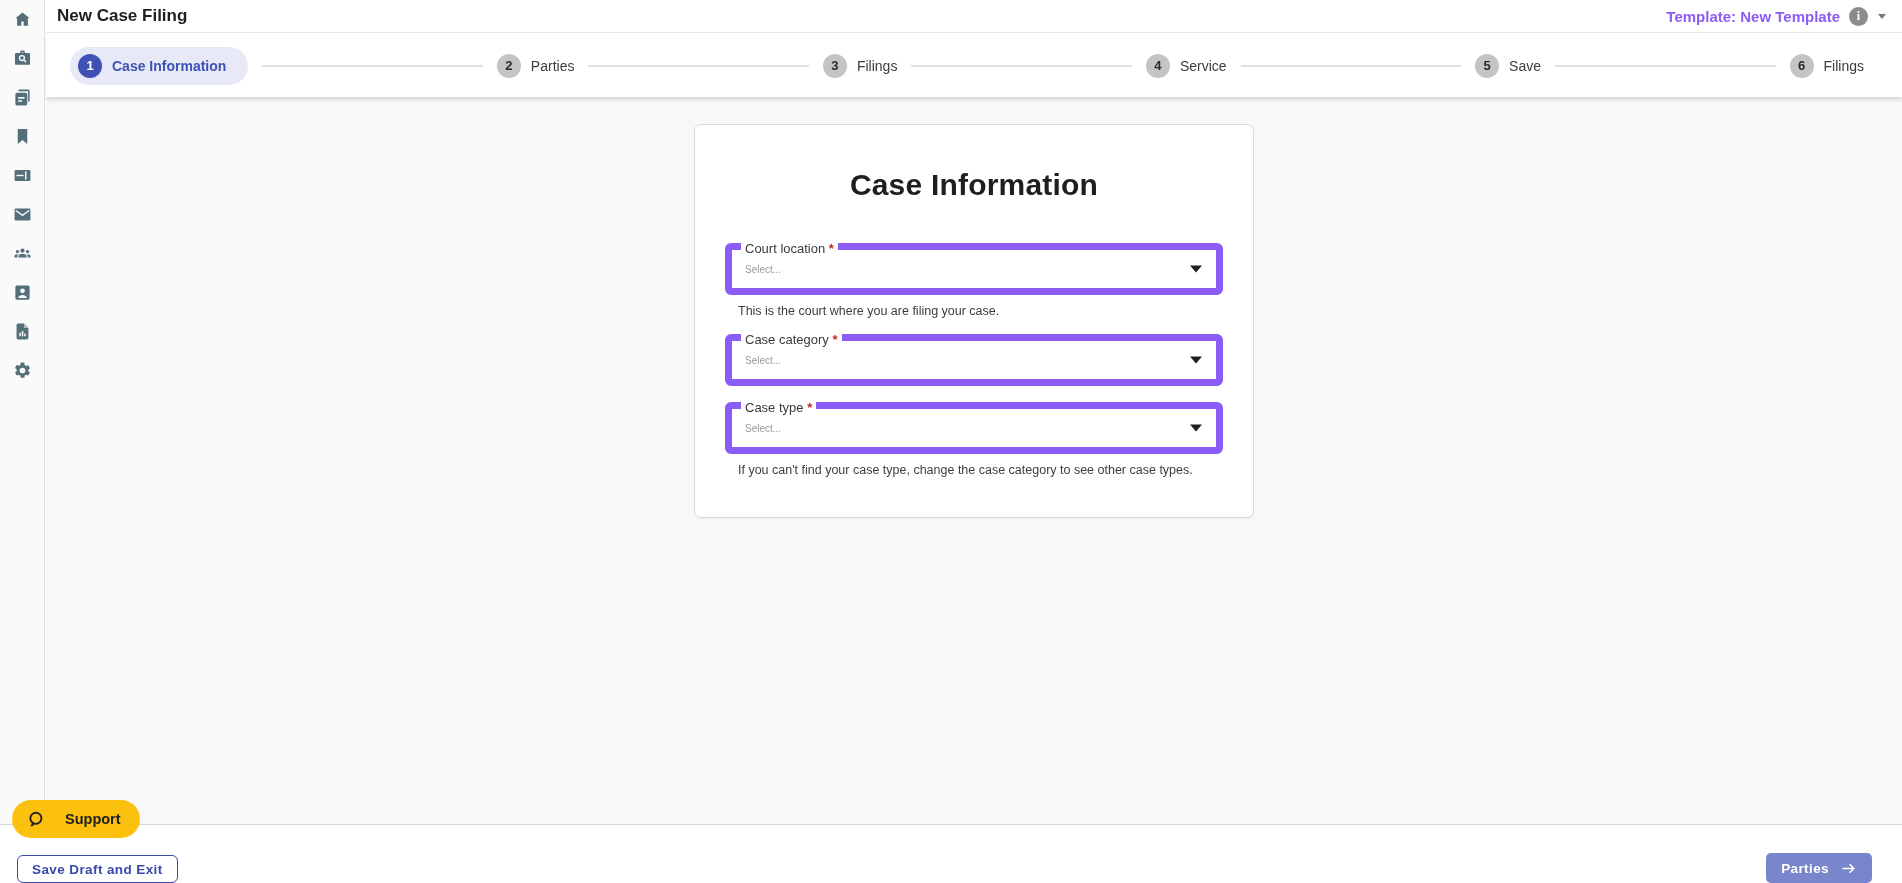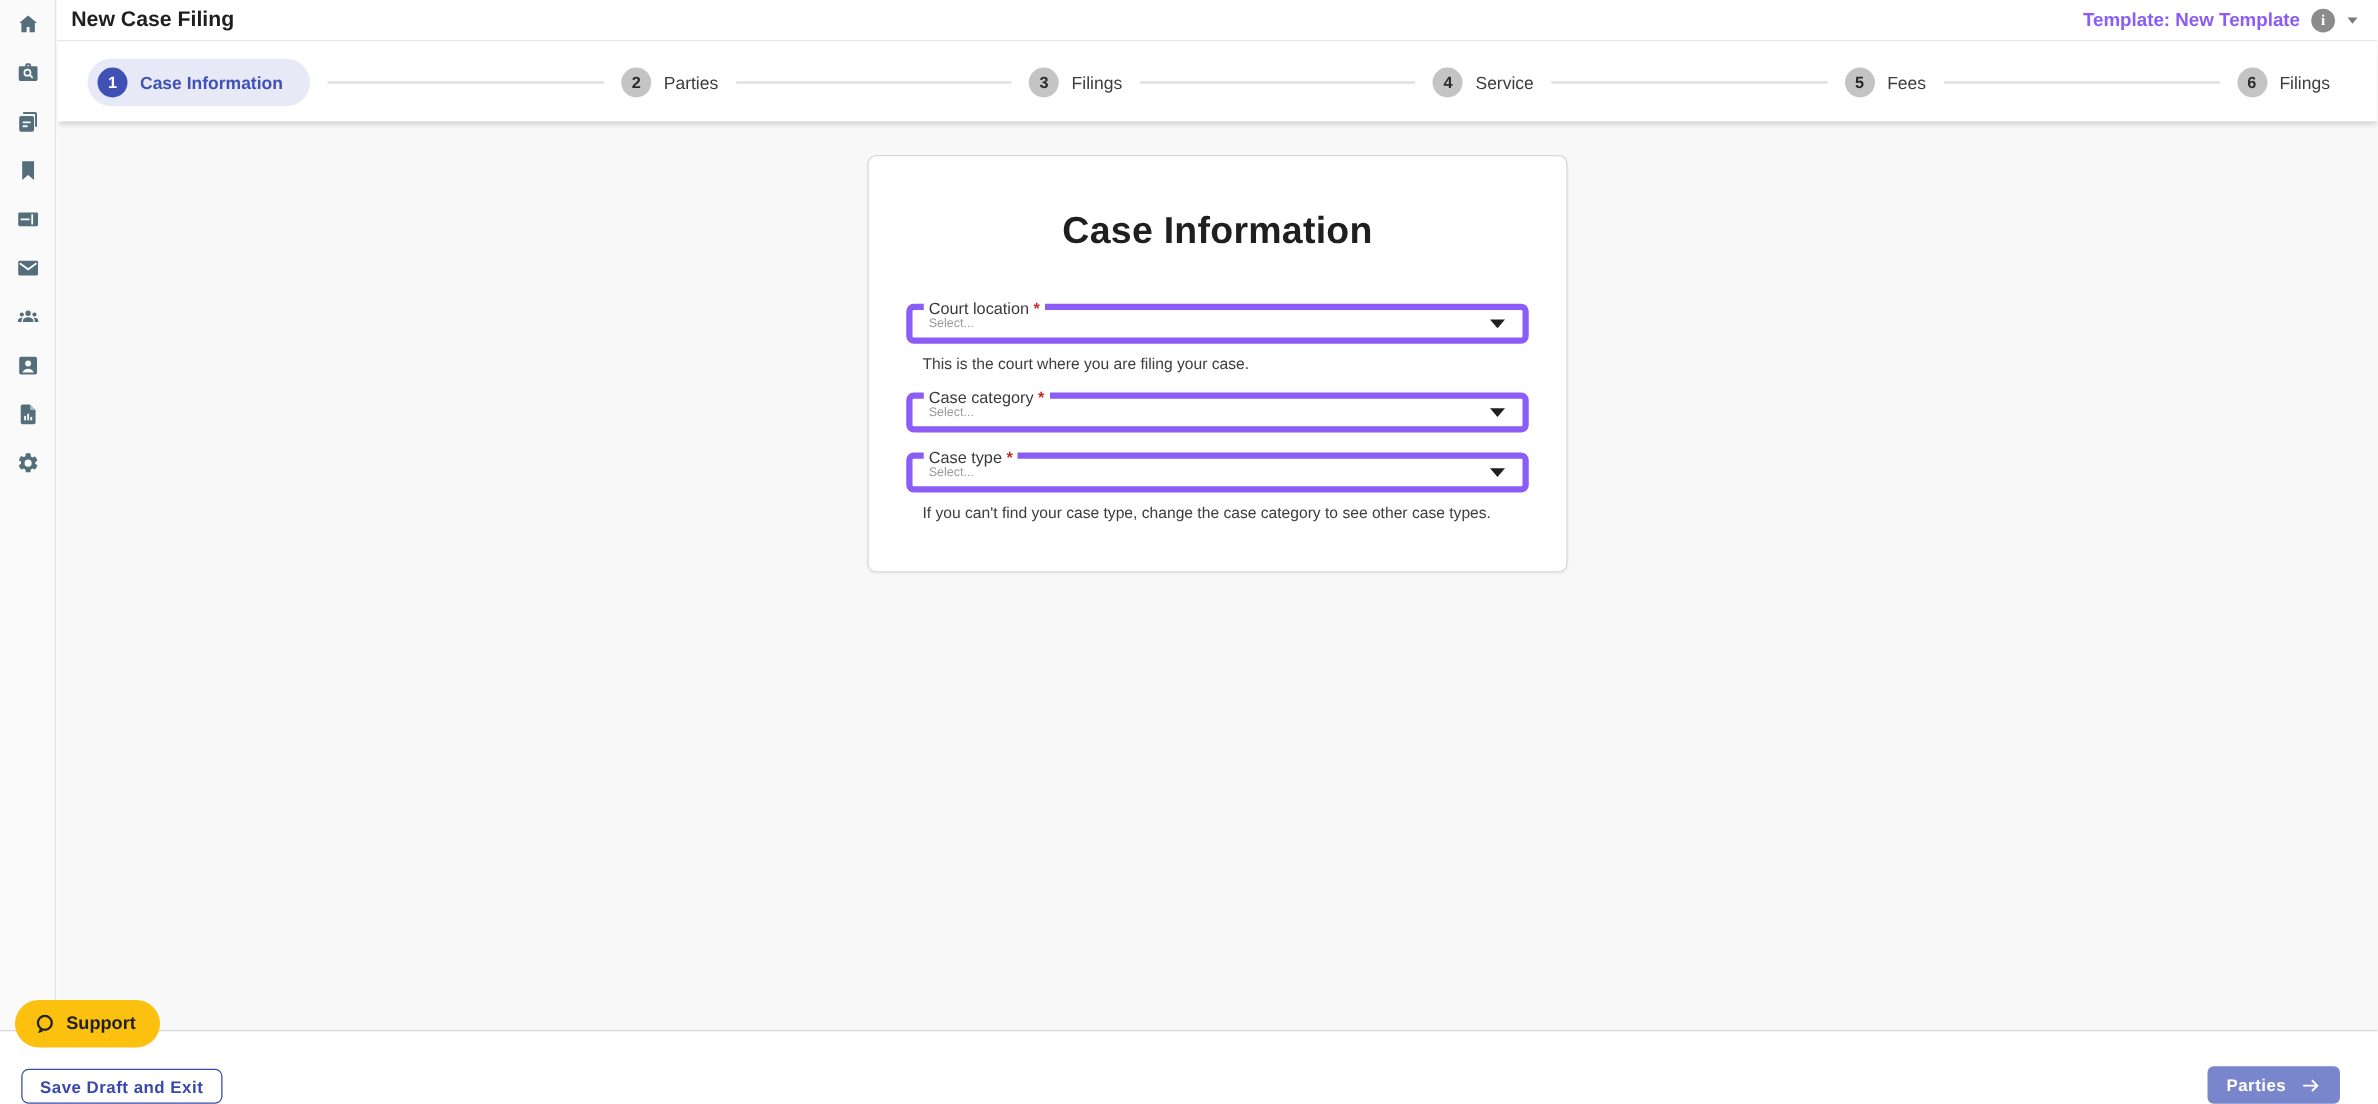--- a/index.html
+++ b/index.html
@@ -72,22 +72,22 @@
     border:1px solid #d9d9d9; border-radius:7px;
     padding:30px 30px 40px; box-shadow:0 1px 2px rgba(0,0,0,0.05);
   }
   .card-title {
     text-align:center; font-size:30px; font-weight:bold; color:#1f1f1f;
     margin:13px 0 41px; letter-spacing:0.2px;
   }
   .field-group { margin-bottom:16px; }
   .field-group:last-child { margin-bottom:0; }
   .select-box {
-    position:relative; height:32px; background:#fff;
-    border:5px solid #8b5cf6; border-radius:6px; cursor:pointer;
+    position:relative; height:52px; background:#fff;
+    border:7px solid #8b5cf6; border-radius:6px; cursor:pointer;
   }
   .floating-label {
     position:absolute; top:-9px; left:9px; background:#fff; padding:0 4px;
     font-size:13px; color:#3a3a3a; line-height:16px;
   }
   .req { color:#c62828; font-weight:bold; }
   .select-placeholder {
     position:absolute; left:13px; top:50%; transform:translateY(-50%);
     font-size:10px; color:#9a9a9a;text-align:right;
   }
@@ -114,21 +114,21 @@
     font-family:inherit; background:#7986cb; color:#fff; border:none;
     border-radius:5px; height:30px; padding:0 15px; font-size:13.5px; font-weight:bold;
     letter-spacing:0.4px; cursor:pointer; display:flex; align-items:center; gap:11px;
   }
   .next-btn svg { width:17px; height:17px; stroke:#fff; stroke-width:2.2; fill:none; }
 
   
   .support-btn {
     position:absolute; left:12px; bottom:45px; z-index:10;
     background:#fcc10e; border:none; border-radius:20px; height:38px;
-    display:flex; align-items:center; gap:8px; padding:0 19px 0 14px;
+    display:flex; align-items:center; gap:20px; padding:0 19px 0 14px;
     font-family:inherit; font-size:14.5px; font-weight:bold; color:#212121; cursor:pointer;margin-top:32px;
   }
   .support-btn svg { width:19px; height:19px; }
 </style>
 </head>
 <body>
 
 <aside class="sidebar">
   <div class="rail-btn">
     <svg viewBox="0 0 24 24">
@@ -222,21 +222,21 @@
     <span class="step-label">Filings</span>
   </div>
   <span class="connector"></span>
   <div class="step">
     <span class="step-circle">4</span>
     <span class="step-label">Service</span>
   </div>
   <span class="connector"></span>
   <div class="step">
     <span class="step-circle">5</span>
-    <span class="step-label">Fees</span>
+    <span class="step-label">Save</span>
   </div>
   <span class="connector"></span>
   <div class="step">
     <span class="step-circle">6</span>
     <span class="step-label">Filings</span>
   </div>
 </nav>
 
 <main class="content">
   <section class="card">

